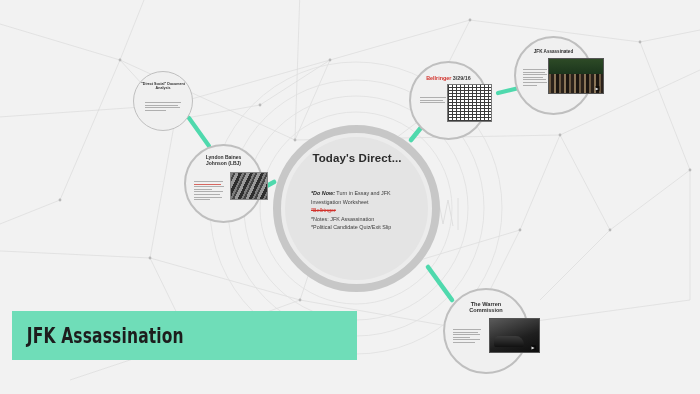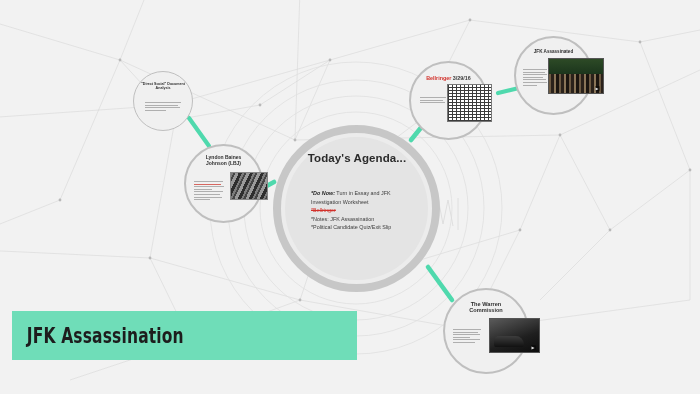--- a/index.html
+++ b/index.html
@@ -130,21 +130,21 @@
       <path d="M189 118 L209 146" stroke-width="4.2"></path>
       <path d="M243 199 L274 182" stroke-width="4.6"></path>
       <path d="M411 140 L432 114" stroke-width="4.6"></path>
       <path d="M498 93 L519 88" stroke-width="4.2"></path>
       <path d="M428 267 L452 300" stroke-width="4.6"></path>
     </g>
   </svg>
 
   <div id="ring-outer"></div>
   <div id="ring-inner"></div>
-  <div id="agenda-title">Today's Agenda...</div>
+  <div id="agenda-title">Today's Direct...</div>
   <div id="agenda-list">
     <div class="li"><b><i>*Do Now:</i></b><span> Turn in Essay and JFK</span></div>
     <div class="li"><span>Investigation Worksheet</span></div>
     <div class="li"><span class="red strike">*Bellringer</span></div>
     <div class="li"><span>*Notes:</span><span> JFK Assassination</span></div>
     <div class="li"><span>*Political Candidate Quiz/Exit Slip</span></div>
   </div>
 
   <div class="node" style="left:133px;top:71px;width:60px;height:60px;border-width:1.5px;padding-top:10px;">
     <div class="n-title" style="font-size:3.6px;width:46px;">"Direct Social" Document Analysis</div>

